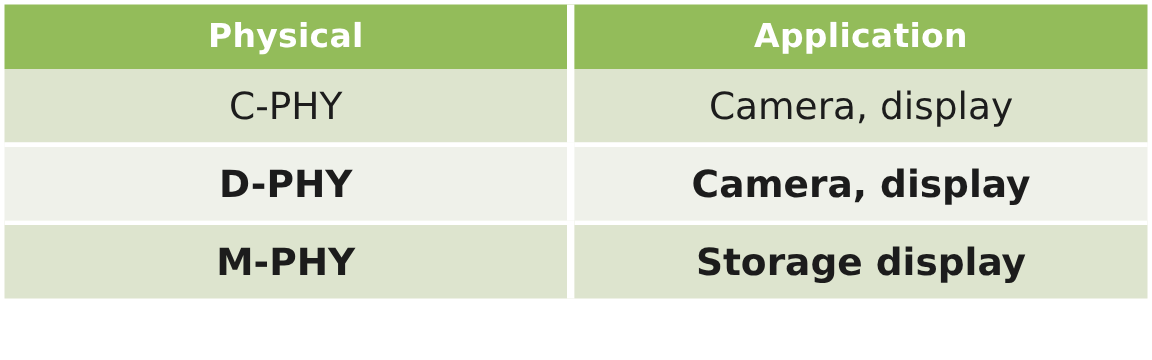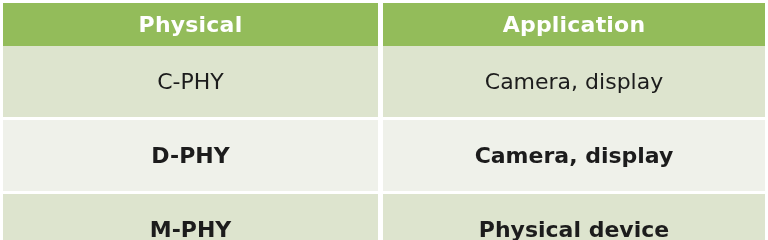--- a/index.html
+++ b/index.html
@@ -47,24 +47,24 @@
     text-align: center;
     vertical-align: middle;
     border: 0;
   }
   thead tr.header-row th.header-physical {
     border-right: 5px solid #ffffff;
   }
 
   
   tbody tr td {
-    padding: 12px;
+    padding: 1px;
     margin: 0;
     height: 47px;
-    font-size: 22px;
+    font-size: 25px;
     font-weight: normal;
     color: #1c1c1c;
     text-align: center;
     vertical-align: middle;
     border: 0;
   }
   tbody tr td.cell-physical {
     border-right: 5px solid #ffffff;
   }
 
@@ -117,18 +117,18 @@
         </td>
         <td class="cell-application">
           <span class="cell-text">Camera, display</span>
         </td>
       </tr>
       <tr class="row-even">
         <td class="cell-physical">
           <span class="cell-text">M-PHY</span>
         </td>
         <td class="cell-application">
-          <span class="cell-text">Physical device</span>
+          <span class="cell-text">Storage display</span>
         </td>
       </tr>
     </tbody>
   </table>
 </div>
 
 </body></html>

